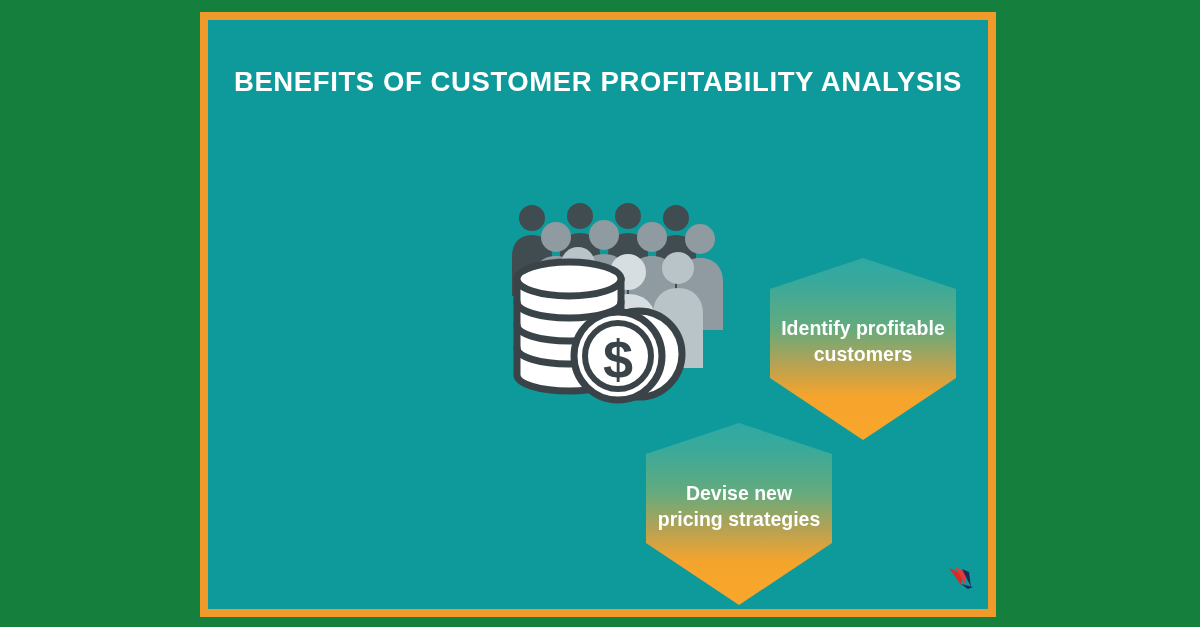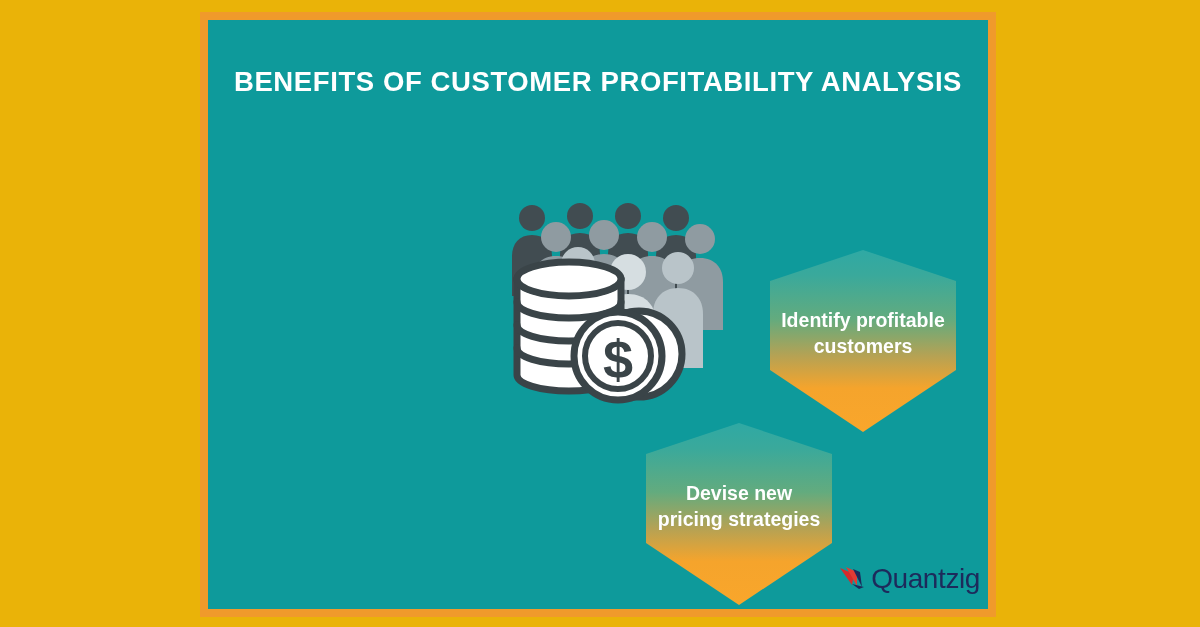--- a/index.html
+++ b/index.html
@@ -14,21 +14,21 @@
     overflow: hidden;
     position: relative;
   }
 
   
   #canvas {
     position: absolute;
     left: 0; top: 0;
     width: 1200px;
     height: 627px;
-    background: #eab308;
+    background: #15803d;
   }
 
   
   #poster-frame {
     position: absolute;
     left: 200px;
     top: 12px;
     width: 796px;
     height: 605px;
     box-sizing: border-box;
@@ -74,21 +74,21 @@
     font-weight: bold;
     font-size: 19.5px;
     line-height: 1.33;
     padding: 0 8px;
     margin-top: -14px;
     text-shadow: 0 0 1px rgba(0,0,0,0.03);
   }
 
   
   #hex-enhance-cost-management { left: 50px;  top: 238px; width: 186px; height: 182px; }
-  #hex-identify-profitable-customers { left: 562px; top: 230px; width: 186px; height: 182px; }
+  #hex-identify-profitable-customers { left: 562px; top: 238px; width: 186px; height: 182px; }
   #hex-improve-customer-satisfaction  { left: 225px; top: 403px; width: 186px; height: 182px; }
   #hex-devise-new-pricing-strategies  { left: 438px; top: 403px; width: 186px; height: 182px; }
 
   
   #illustration {
     position: absolute;
     left: 300px;
     top: 182px;
     width: 235px;
     height: 210px;
@@ -207,17 +207,16 @@
 
     <div id="brand-logo">
       <div id="brand-mark">
         <svg width="30" height="24" viewBox="0 0 30 24" xmlns="http://www.w3.org/2000/svg">
           <path d="M1 2 L13 19 L15 8 Z" fill="#d62b2b"></path>
           <path d="M7 1 L18 20 L18 6 Z" fill="#e23b35"></path>
           <path d="M14 3 L23 21 L21 6 Z" fill="#1d2a5b"></path>
           <path d="M13 18 L25 21 L20 23 Z" fill="#1d2a5b"></path>
         </svg>
       </div>
-      <div id="brand-wordmark">Quantzig</div>
     </div>
 
   </div>
 </div>
 
 </body></html>

